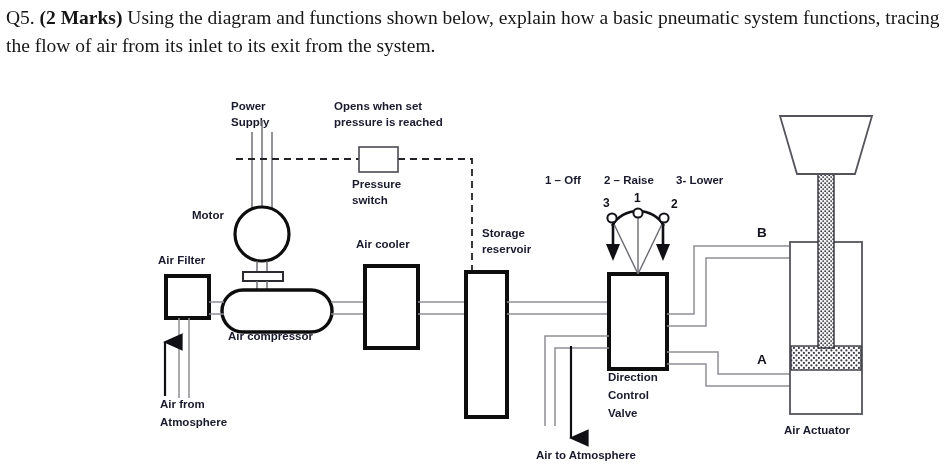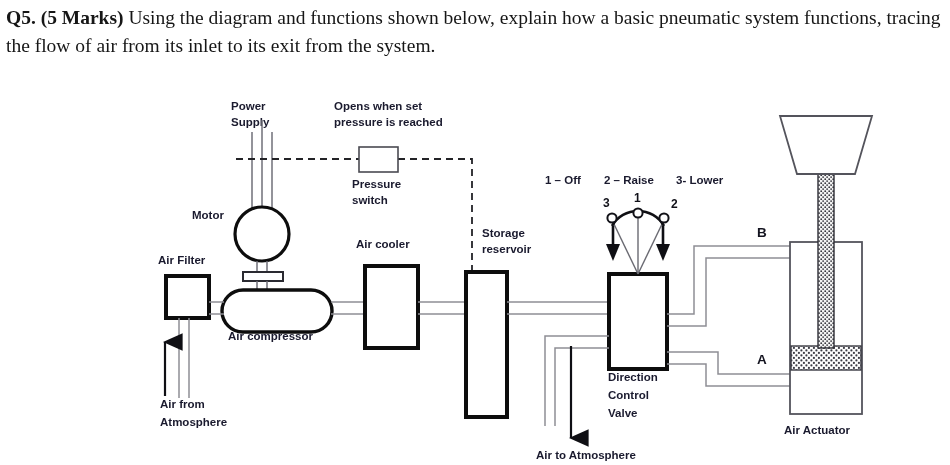--- a/index.html
+++ b/index.html
@@ -19,21 +19,21 @@
     position: absolute;
     left: 6px;
     top: 4px;
     width: 940px;
     font-family: "Liberation Serif", serif;
     font-size: 19.5px;
     line-height: 28px;
     color: #161616;
   }
   #question-block .q-num {
-    font-weight: bold;
+    font-weight: normal;
     margin-top: 41px;
   }
   #question-block .q-marks {
     font-weight: bold;
   }
   #diagram-wrap {
     position: absolute;
     left: 0;
     top: 74px;
     width: 858px;
@@ -117,21 +117,21 @@
     fill: #ffffff;
     stroke: #54545c;
     stroke-width: 1.8;
   }
 </style>
 </head>
 <body>
 
 <div id="question-block">
   <span class="q-num">Q5.</span>
-  <span class="q-marks">(5 Marks)</span>
+  <span class="q-marks">(2 Marks)</span>
   <span>Using the diagram and functions shown below, explain how a basic</span>
   <span>pneumatic system functions, tracing the flow of air from its inlet to its exit from the system.</span>
 </div>
 
 <div id="diagram-wrap">
 <svg id="pneumatic-diagram" viewBox="0 0 950 395" xmlns="http://www.w3.org/2000/svg">
 
   <defs>
     <pattern id="hatchdots" width="5" height="5" patternUnits="userSpaceOnUse">
       <rect width="5" height="5" fill="#ffffff"></rect>

